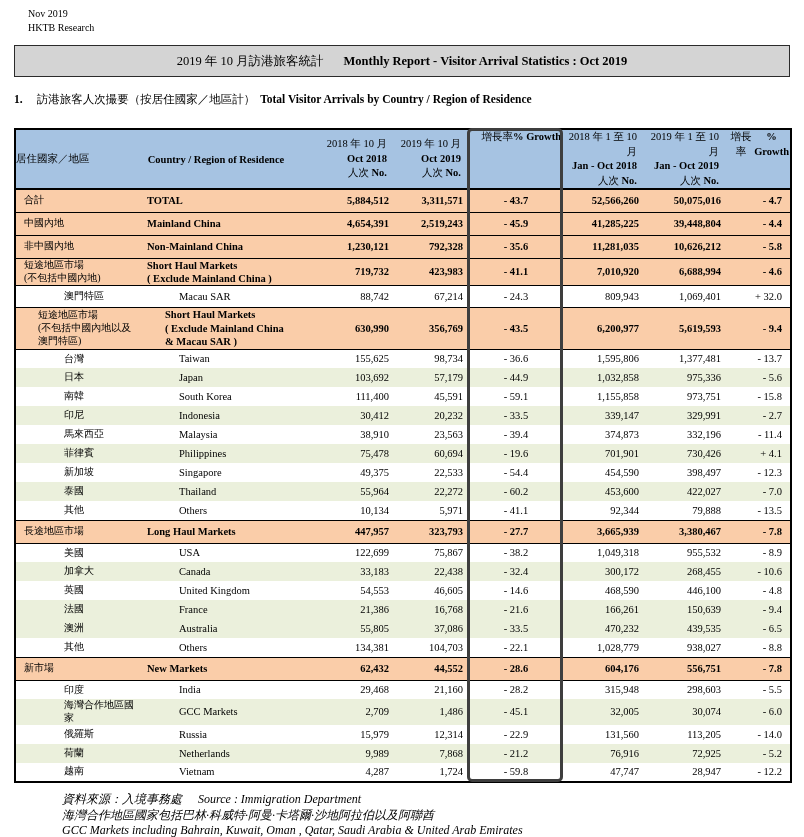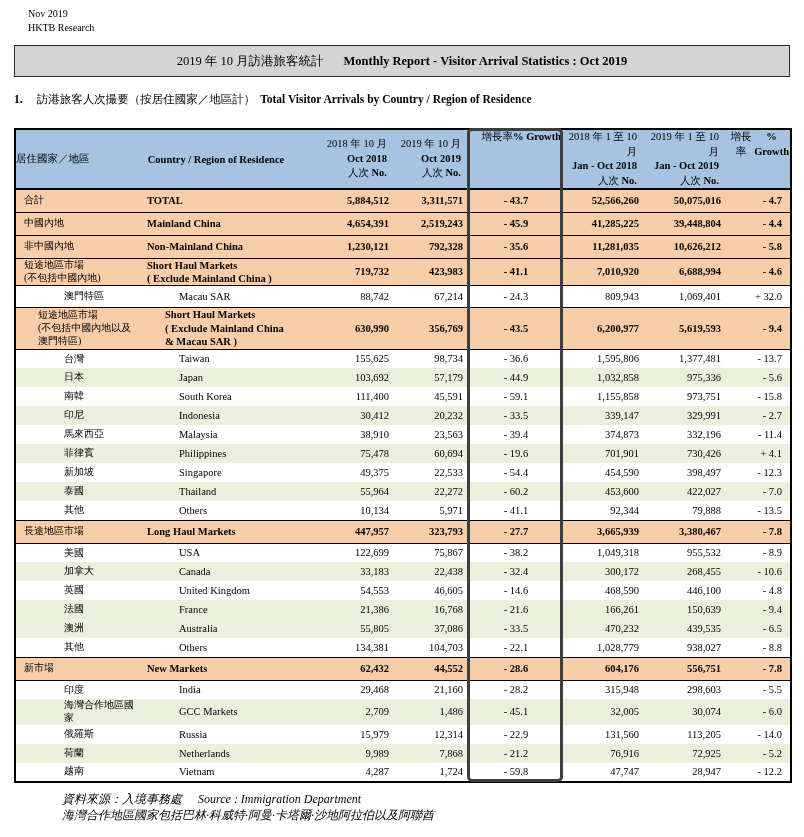--- a/index.html
+++ b/index.html
@@ -429,15 +429,16 @@
             <td class="c7">- 12.2</td>
           </tr>
         </tbody>
     </table>
     <div class="growth-box"></div>
   </div>
 
   <div class="footnotes">
     <div><span>資料來源：入境事務處</span><span class="gap"></span><span>Source : Immigration Department</span></div>
     <div>海灣合作地區國家包括巴林·科威特·阿曼·卡塔爾·沙地阿拉伯以及阿聯酋</div>
+    <div>GCC Markets including Bahrain, Kuwait, Oman , Qatar, Saudi Arabia &amp; United Arab Emirates</div>
   </div>
 
 </div>
 
 </body></html>

